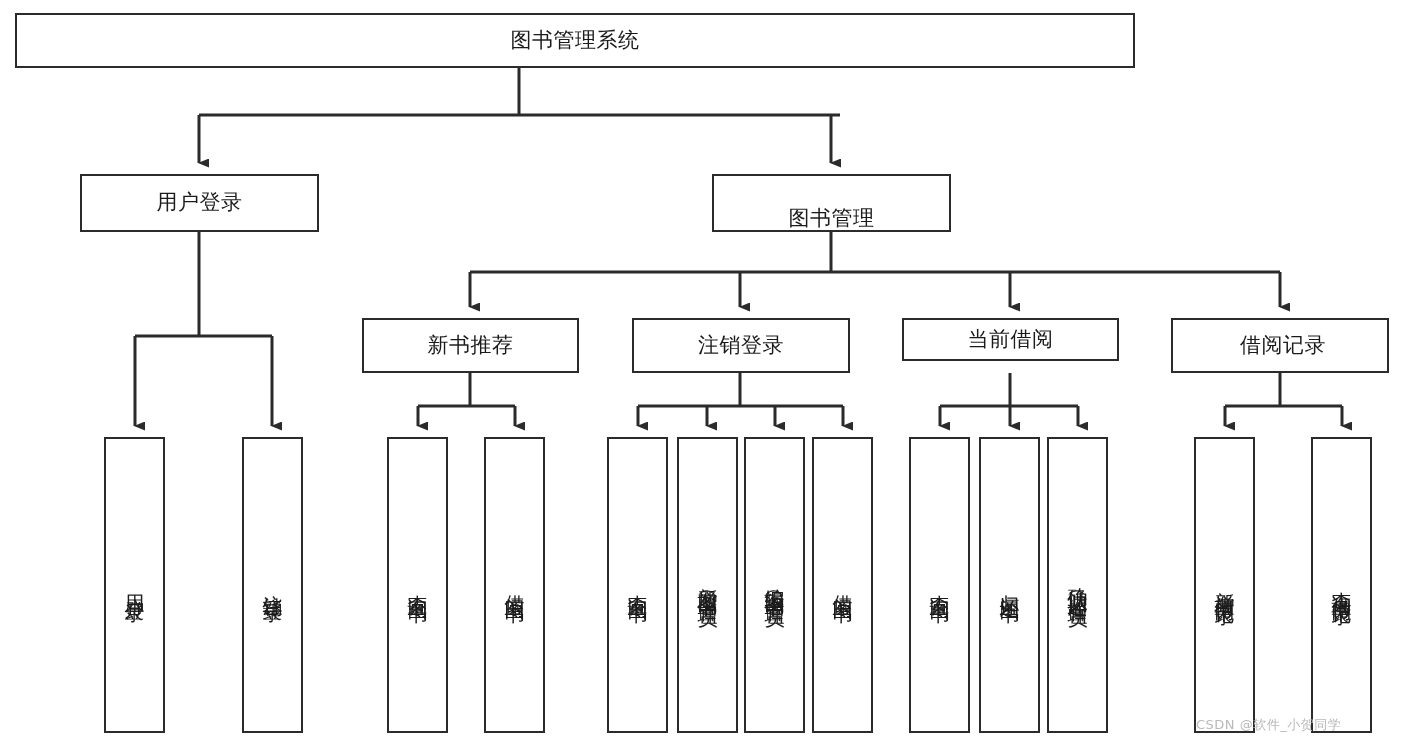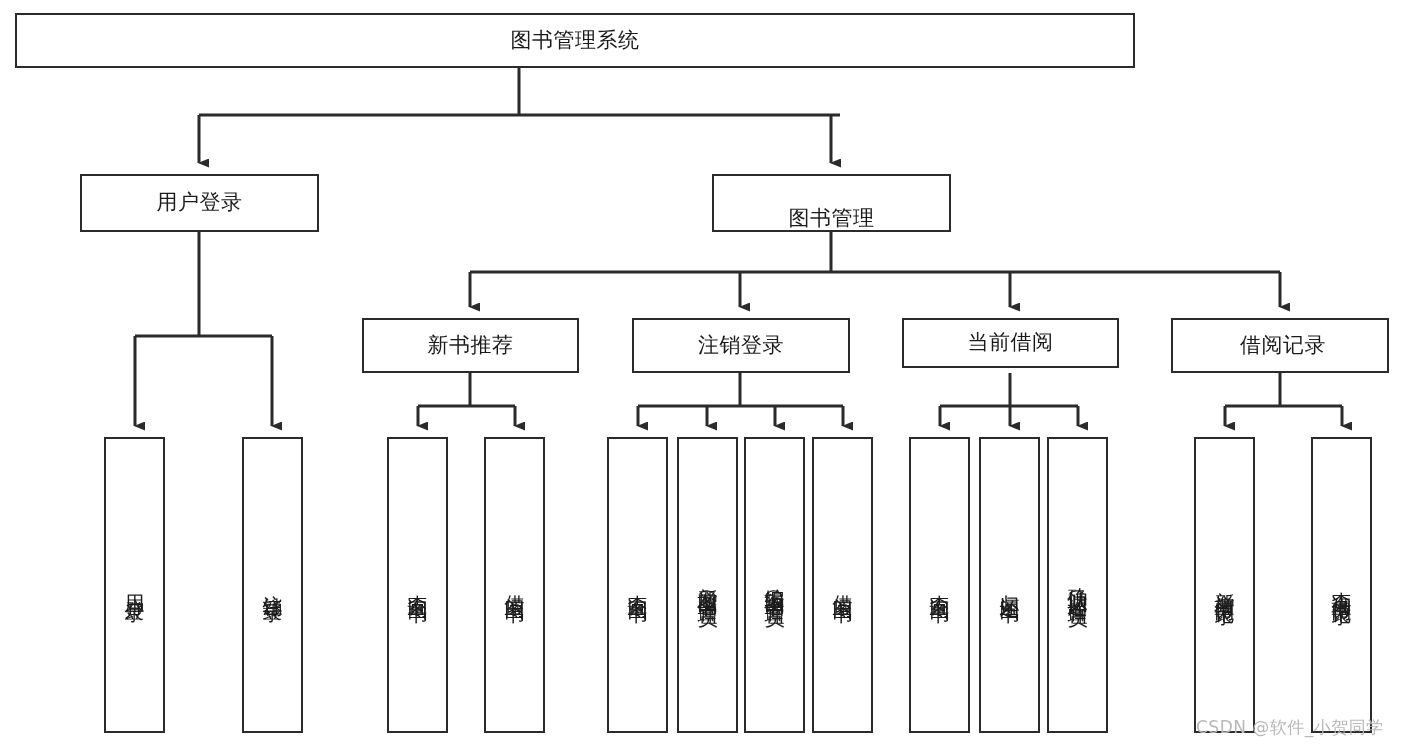--- a/index.html
+++ b/index.html
@@ -52,21 +52,21 @@
     justify-content: center;
   }
   .node.vertical .vlabel {
     writing-mode: vertical-rl;
     text-orientation: upright;
     white-space: nowrap;
     display: block;
   }
   .watermark {
     position: absolute;
-    font-size: 17px;
+    font-size: 13px;
     color: #b9b9b9;
     white-space: nowrap;
     letter-spacing: 0.5px;
   }
 </style>
 </head>
 <body>
 
 <div id="diagram-root">
 
@@ -142,21 +142,21 @@
   <div class="node horizontal" id="node-l1-1" style="left: 712px; top: 174px; width: 239px; height: 58px; align-items: flex-end;">
     <span>图书管理</span>
   </div>
 
   <div class="node horizontal" id="node-l2-0" style="left: 362px; top: 318px; width: 217px; height: 55px; text-align: right;">
     <span>新书推荐</span>
   </div>
   <div class="node horizontal" id="node-l2-1" style="left: 632px; top: 318px; width: 218px; height: 55px;">
     <span>注销登录</span>
   </div>
-  <div class="node horizontal" id="node-l2-2" style="left: 902px; top: 318px; width: 217px; height: 50px;">
+  <div class="node horizontal" id="node-l2-2" style="left: 902px; top: 318px; width: 217px; height: 43px;">
     <span>当前借阅</span>
   </div>
   <div class="node horizontal" id="node-l2-3" style="left: 1171px; top: 318px; width: 218px; height: 55px; padding-left: 6px;">
     <span>借阅记录</span>
   </div>
 
   <div class="node vertical" id="node-leaf-0" style="left: 104px; top: 437px; width: 61px; height: 296px;">
     <span class="vlabel">用户登录</span>
   </div>
   <div class="node vertical" id="node-leaf-1" style="left: 242px; top: 437px; width: 61px; height: 296px;">

